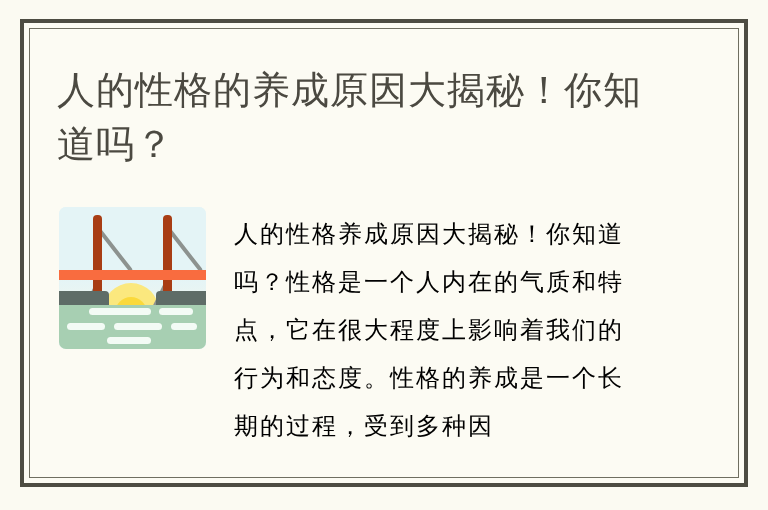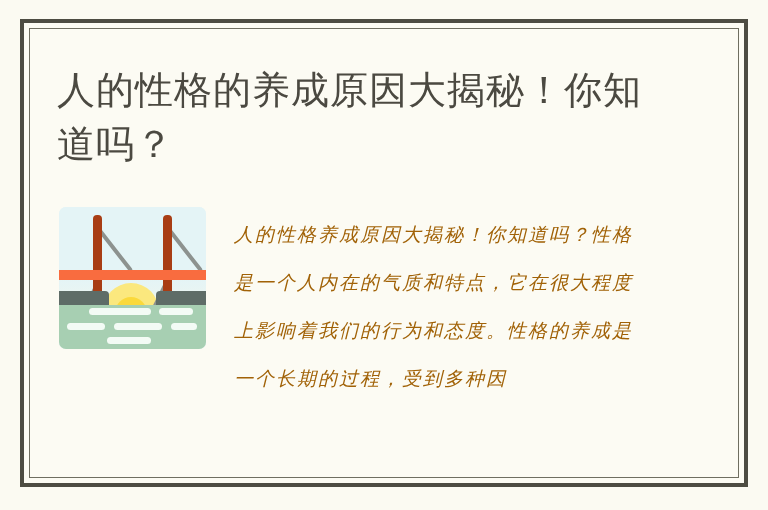--- a/index.html
+++ b/index.html
@@ -136,25 +136,24 @@
     border-radius: 3px;
   }
 
   
   .body-text {
     position: absolute;
     left: 234px;
     top: 210px;
     width: 412px;
     font-family: "DejaVu Serif", serif;
-    font-size: 19px;
+    font-size: 24px;
     line-height: 48px;
-    color: #a16207;
+    color: #000000;
     letter-spacing: 2px;
-    font-style: italic;
     white-space: pre-wrap;
     word-break: break-all;
   }
 </style>
 </head>
 <body>
 
 <div id="page">
 
   <div class="frame-outer"></div>

